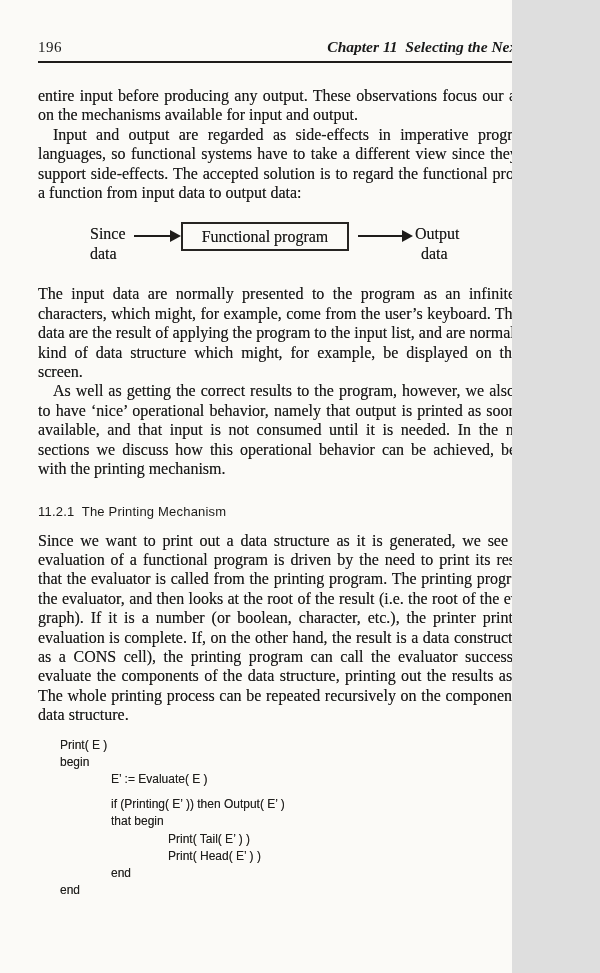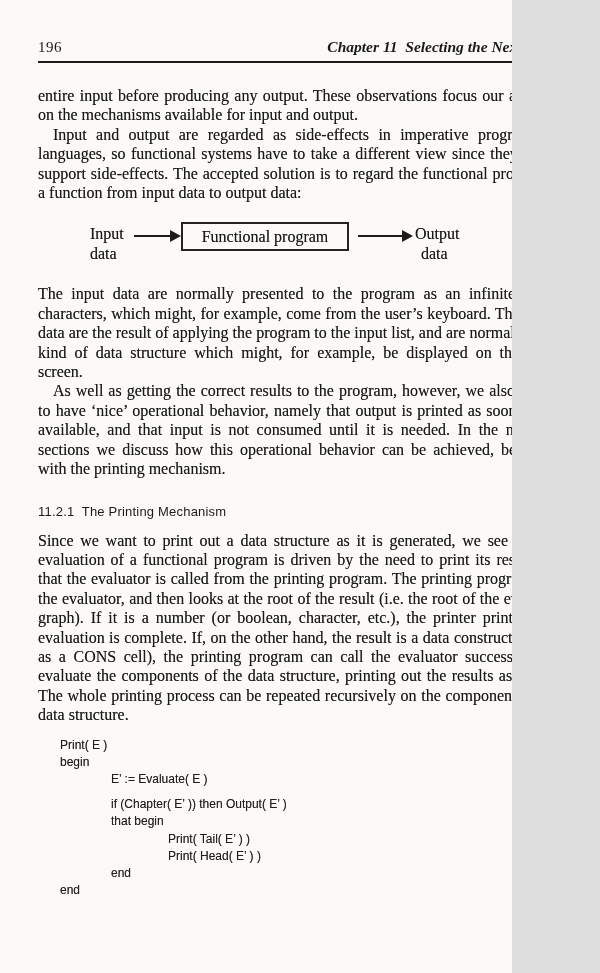--- a/index.html
+++ b/index.html
@@ -124,21 +124,21 @@
     <div class="page-header">
       <span class="page-number">196</span>
       <span class="chapter-title">Chapter 11  Selecting the Next Redex</span>
     </div>
 
     <p class="body-text first-after-header">entire input before producing any output. These observations focus our attention on the mechanisms available for input and output.</p>
     <p class="body-text indent">Input and output are regarded as side-effects in imperative programming languages, so functional systems have to take a different view since they do not support side-effects. The accepted solution is to regard the functional program as a function from input data to output data:</p>
 
     <div class="diagram">
       <div class="lbl input-label">
-        <div>Input</div>
+        <div>Since</div>
         <div>data</div>
       </div>
       <div class="arrow arrow-1"></div>
       <div class="fp-box">
         <span>Functional program</span>
       </div>
       <div class="arrow arrow-2"></div>
       <div class="lbl output-label">
         <div>Output</div>
         <div class="l2">data</div>
@@ -149,21 +149,21 @@
     <p class="body-text indent">As well as getting the correct results to the program, however, we also want it to have ‘nice’ operational behavior, namely that output is printed as soon as it is available, and that input is not consumed until it is needed. In the next two sections we discuss how this operational behavior can be achieved, beginning with the printing mechanism.</p>
 
     <h2 class="section-heading">11.2.1  The Printing Mechanism</h2>
 
     <p class="body-text">Since we want to print out a data structure as it is generated, we see that the evaluation of a functional program is driven by the need to print its result, and that the evaluator is called from the printing program. The printing program calls the evaluator, and then looks at the root of the result (i.e. the root of the evaluated graph). If it is a number (or boolean, character, etc.), the printer prints it and evaluation is complete. If, on the other hand, the result is a data constructor (such as a CONS cell), the printing program can call the evaluator successively to evaluate the components of the data structure, printing out the results as it goes. The whole printing process can be repeated recursively on the components of the data structure.</p>
 
     <div class="code-block">
       <div class="code-line ind0">Print( E )</div>
       <div class="code-line ind0">begin</div>
       <div class="code-line ind1">E’ := Evaluate( E )</div>
-      <div class="code-line ind1 gap-above">if (Chapter( E’ )) then Output( E’ )</div>
+      <div class="code-line ind1 gap-above">if (Printing( E’ )) then Output( E’ )</div>
       <div class="code-line ind1">that begin</div>
       <div class="code-line ind2">Print( Tail( E’ ) )</div>
       <div class="code-line ind2">Print( Head( E’ ) )</div>
       <div class="code-line ind1">end</div>
       <div class="code-line ind0">end</div>
     </div>
 
   </div>
 </div>
 

